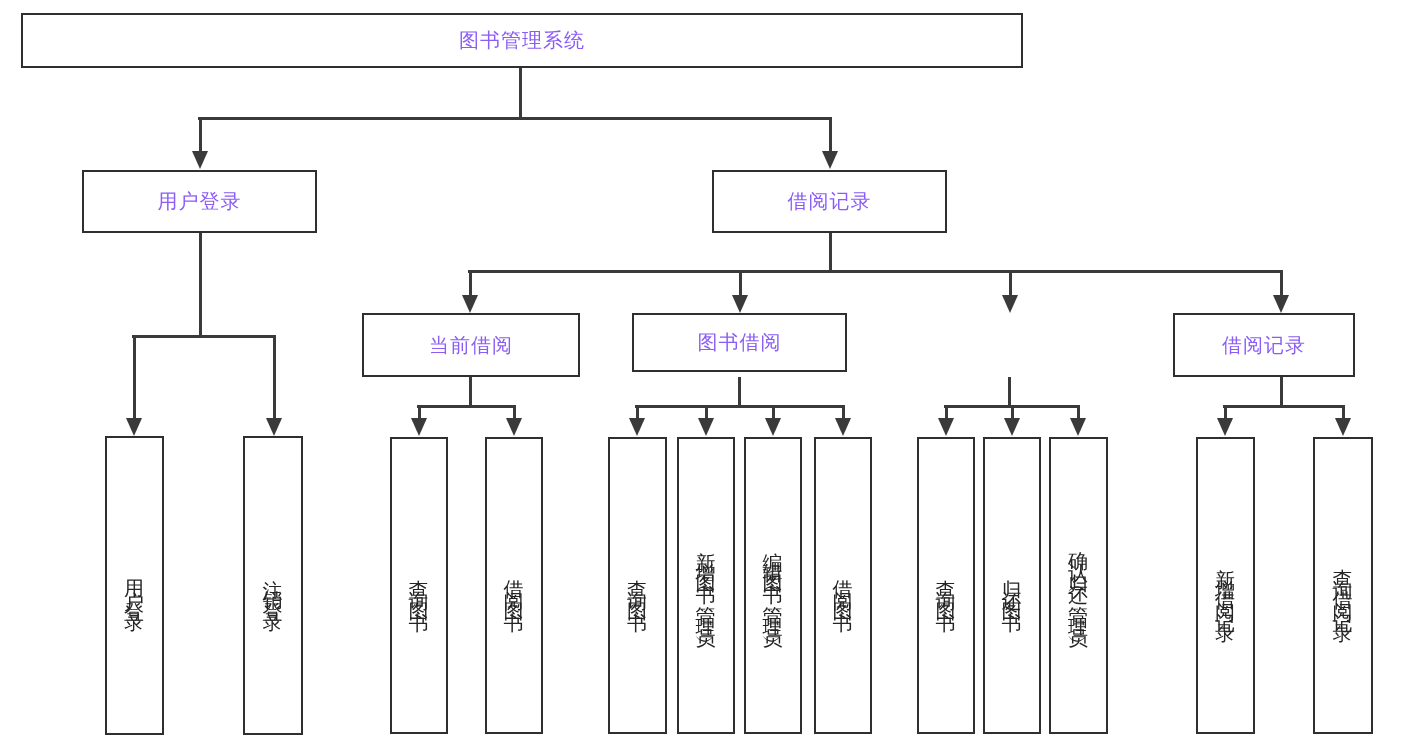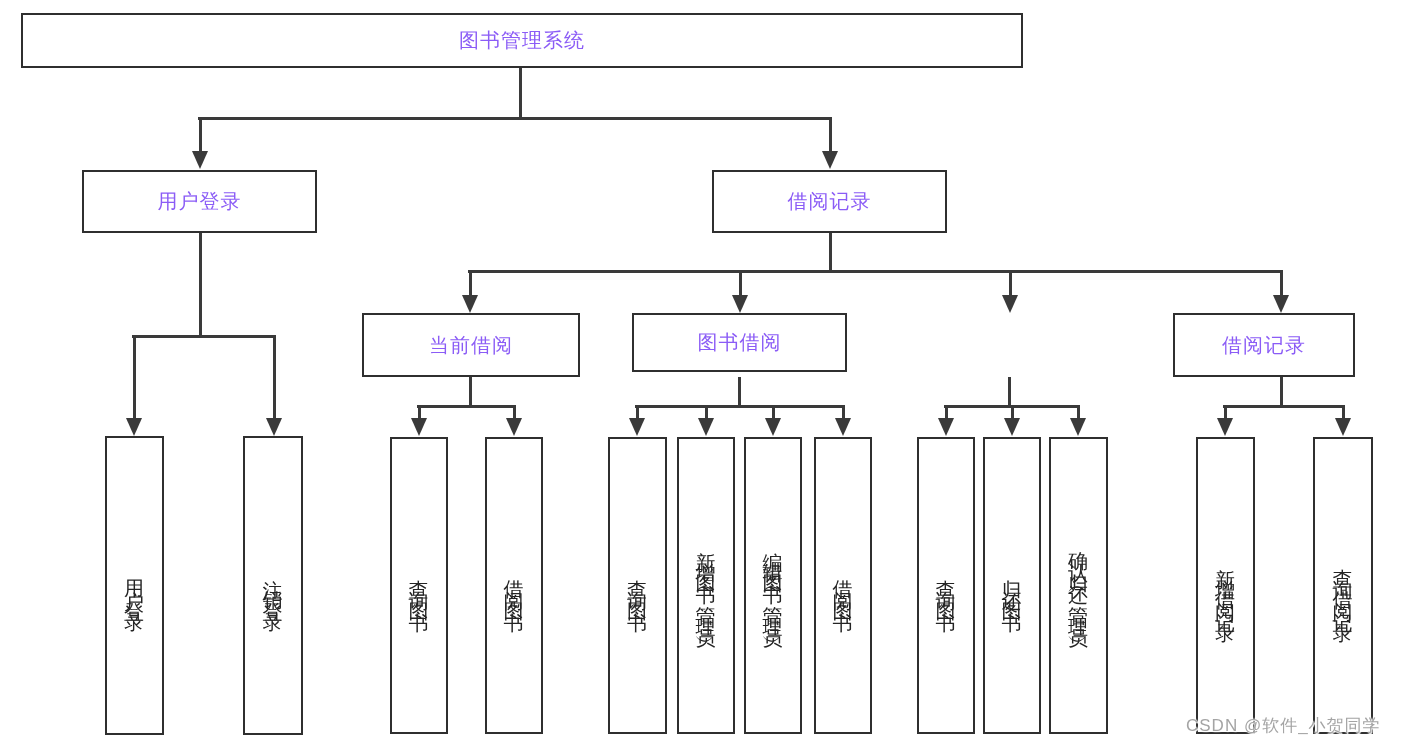--- a/index.html
+++ b/index.html
@@ -156,14 +156,13 @@
     <span class="vtext">确认归还（管理员）</span>
   </div>
 
   <div class="box" style="left:1196px;top:437px;width:59px;height:297px">
     <span class="vtext">新增借阅记录</span>
   </div>
   <div class="box" style="left:1313px;top:437px;width:60px;height:297px">
     <span class="vtext">查询借阅记录</span>
   </div>
 
-  <div class="watermark">CSDN @软件_小贺同学</div>
 </div>
 
 </body></html>

